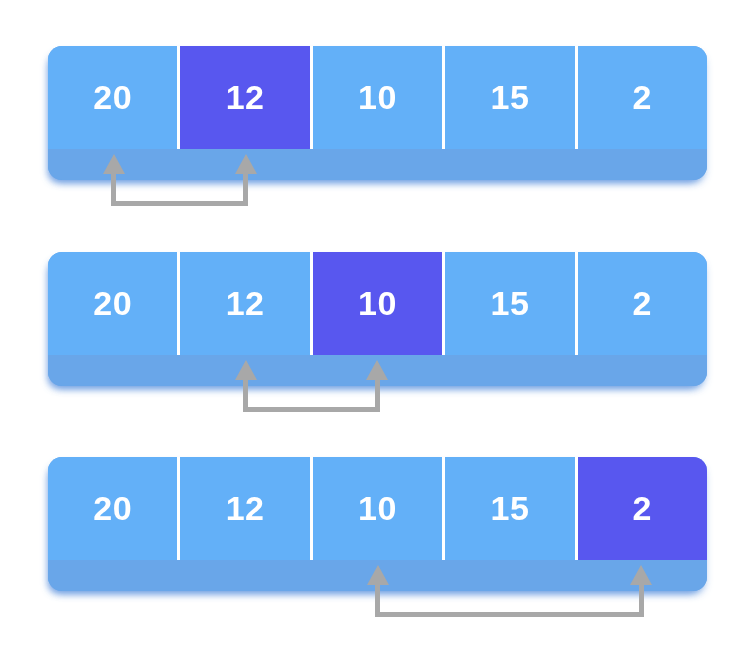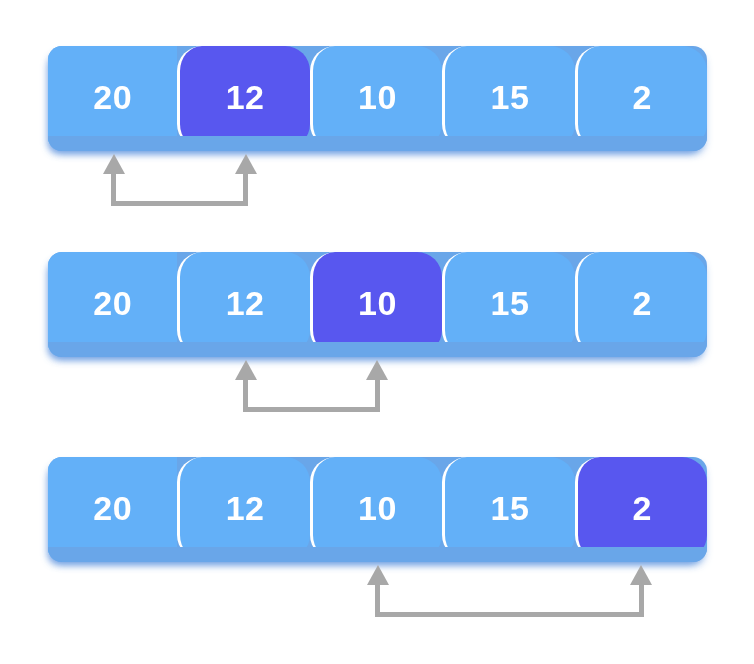--- a/index.html
+++ b/index.html
@@ -31,39 +31,39 @@
     width: 659px;
     height: 170px;
   }
   .row-0 { top: 46px; }
   .row-1 { top: 252px; }
   .row-2 { top: 457px; }
 
   .bar {
     position: relative;
     width: 659px;
-    height: 105px;
+    height: 134px;
     border-radius: 14px;
     overflow: hidden;
     background: var(--strip-blue);
     box-shadow: -4px 6px 7px -4px rgba(105, 155, 225, 0.75),
                  0 5px 8px -3px rgba(105, 155, 225, 0.85);
   }
   .cells {
     display: flex;
     height: 103px;
   }
   .cell {
     flex: 1;
     display: flex;
     align-items: center;
     justify-content: center;
     background: var(--cell-blue);
   }
-  .cell + .cell { border-left: 3px solid var(--divider); border-radius: 25px; }
+  .cell + .cell { border-left: 3px solid var(--divider); }
   .cell.highlight { background: var(--highlight); }
   .val {
     color: var(--text);
     font-size: 34px;
     font-weight: bold;
     letter-spacing: 0.5px;
   }
   .strip {
     position: absolute;
     left: 0;

